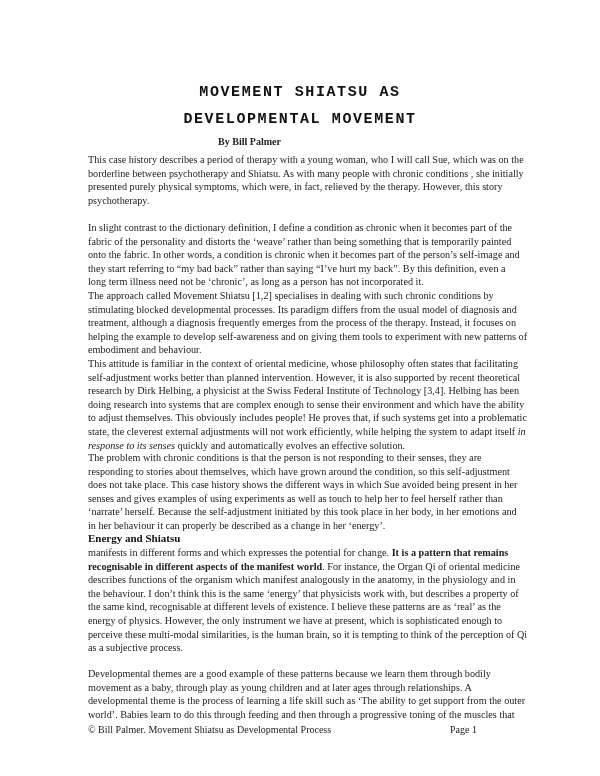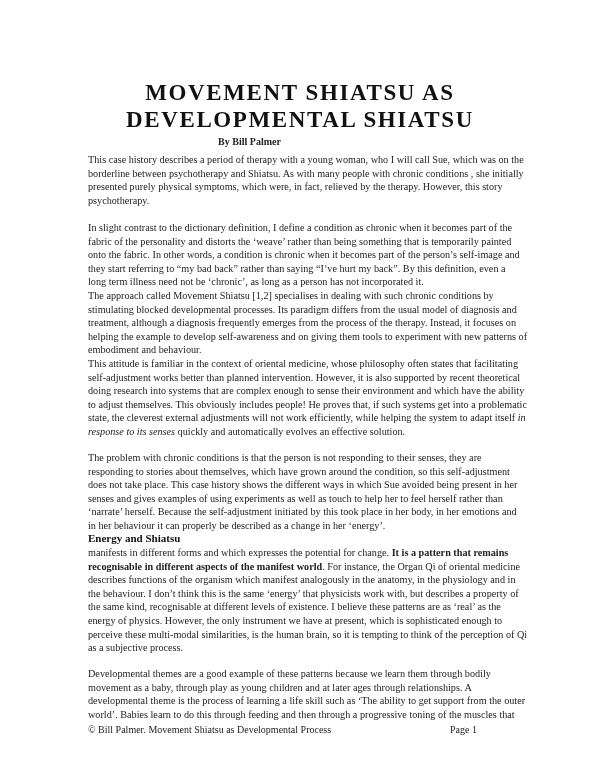--- a/index.html
+++ b/index.html
@@ -1,36 +1,36 @@
 <!DOCTYPE html>
 <html><head>
 <meta charset="utf-8">
 <style>
   html, body { margin: 0; padding: 0; background: #ffffff; }
   body { width: 600px; height: 776px; position: relative; overflow: hidden; font-family: "Liberation Serif", "DejaVu Serif", serif; color: #1a1a1a; }
-  .title { position: absolute; left: 0; width: 600px; text-align: center; font-family: Liberation Serif, serif; font-weight: bold; font-size: 23px; letter-spacing: 1.6px; line-height: 28px; color: #111; }
+  .title { position: absolute; left: 0; width: 600px; text-align: center; font-family: Liberation Mono, monospace; font-weight: bold; font-size: 15px; letter-spacing: 1.6px; line-height: 28px; color: #111; }
   .title1 { top: 79px; }
   .title2 { top: 106px; }
   .byline { position: absolute; top: 136px; left: 0; width: 499px; text-align: center; font-weight: bold; font-size: 10px; color: #222; }
   .para { position: absolute; left: 88px; width: 440px; font-size: 10.2px; line-height: 13.6px; color: #222; white-space: nowrap; }
   .para .ln { display: block; }
   .heading { position: absolute; left: 88px; font-weight: bold; font-size: 11px; color: #111; }
   .footer { position: absolute; top: 724px; font-size: 10px; color: #222; }
   .footer-left { left: 88px; }
   .footer-right { left: 450px; }
   b { font-weight: bold; }
   i { font-style: italic; }
 </style>
 </head>
 <body>
 
 <div>
 
   <div class="title title1">MOVEMENT SHIATSU AS</div>
-  <div class="title title2">DEVELOPMENTAL SHIATSU</div>
+  <div class="title title2">DEVELOPMENTAL MOVEMENT</div>
   <div class="byline">By Bill Palmer</div>
 
   <div class="para" style="top:153px">
     <span class="ln">This case history describes a period of therapy with a young woman, who I will call Sue, which was on the</span>
     <span class="ln">borderline between psychotherapy and Shiatsu.  As with many people with chronic conditions , she initially</span>
     <span class="ln">presented purely physical symptoms, which were, in fact, relieved by the therapy. However, this story</span>
     <span class="ln">psychotherapy.</span>
   </div>
 
   <div class="para" style="top:221px">
@@ -45,20 +45,21 @@
     <span class="ln">The approach called Movement Shiatsu [1,2] specialises in dealing with such chronic conditions by</span>
     <span class="ln">stimulating blocked developmental processes. Its paradigm differs from the usual model of diagnosis and</span>
     <span class="ln">treatment, although a diagnosis frequently emerges from the process of the therapy. Instead, it focuses on</span>
     <span class="ln">helping the example to develop self-awareness and on giving them tools to experiment with new patterns of</span>
     <span class="ln">embodiment and behaviour.</span>
   </div>
 
   <div class="para" style="top:357px">
     <span class="ln">This attitude is familiar in the context of oriental medicine, whose philosophy often states that facilitating</span>
     <span class="ln">self-adjustment works better than planned intervention. However, it is also supported by recent theoretical</span>
+    <span class="ln">research by Dirk Helbing, a physicist at the Swiss Federal Institute of Technology [3,4]. Helbing has been</span>
     <span class="ln">doing research into systems that are complex enough to sense their environment and which have the ability</span>
     <span class="ln">to adjust themselves. This obviously includes people! He proves that, if such systems get into a problematic</span>
     <span class="ln"><span>state, the cleverest external adjustments will not work efficiently, while helping the system to adapt itself</span> <i>in</i></span>
     <span class="ln"><i>response to its senses</i><span> quickly and automatically evolves an effective solution.</span></span>
   </div>
 
   <div class="para" style="top:451px">
     <span class="ln">The problem with chronic conditions is that the person is not responding to their senses, they are</span>
     <span class="ln">responding to stories about themselves, which have grown around the condition, so this self-adjustment</span>
     <span class="ln">does not take place. This case history shows the different ways in which Sue avoided being present in her</span>

